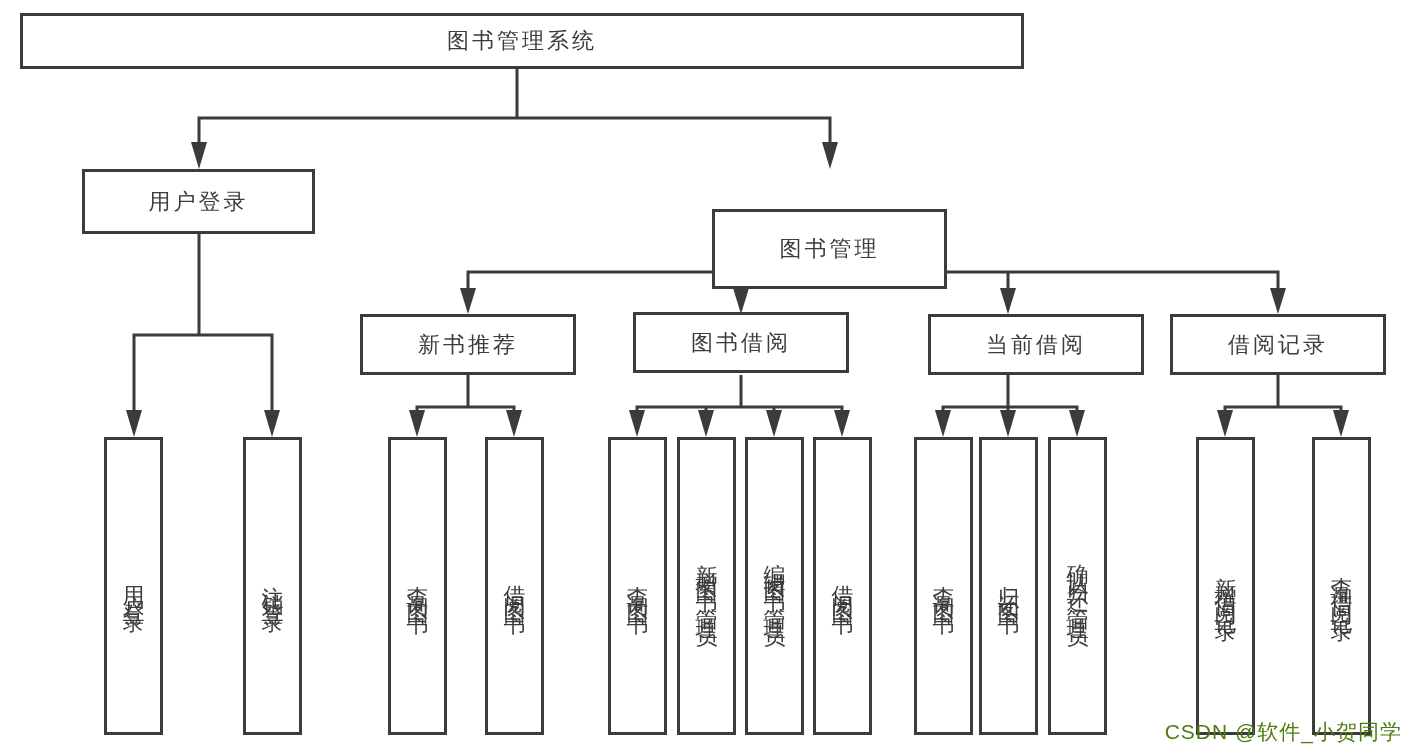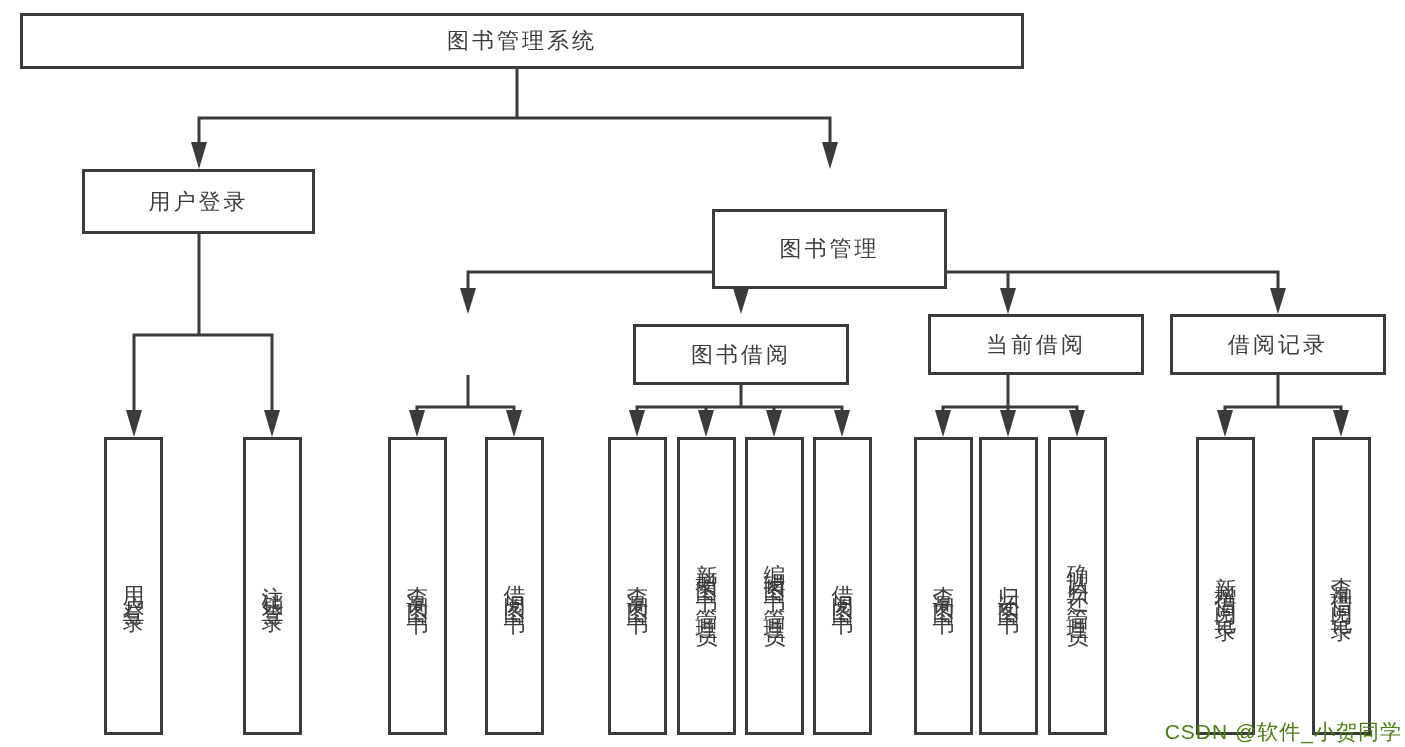--- a/index.html
+++ b/index.html
@@ -36,21 +36,21 @@
     font-size:22px;
     line-height:1;
     letter-spacing:9px;
     white-space:nowrap;
   }
   
   .n-root        {left:20px;  top:13px;  width:1004px; height:56px;}
   .n-user-login  {left:82px;  top:169px; width:233px;  height:65px;}
   .n-book-mgmt   {left:712px; top:169px; width:235px;  height:80px;margin-top:40px;}
   .n-new-rec     {left:360px; top:314px; width:216px;  height:61px;}
-  .n-book-borrow {left:633px; top:324px; width:216px;  height:61px;}
+  .n-book-borrow {left:633px; top:312px; width:216px;  height:61px;}
   .n-cur-borrow  {left:900px; top:314px; width:216px;  height:61px;margin-left:28px;}
   .n-borrow-rec  {left:1170px;top:314px; width:216px;  height:61px;}
   .leaf{top:437px;height:298px;width:59px;}
   .l1 {left:104px;}  .l2 {left:243px;}
   .l3 {left:388px;}  .l4 {left:485px;}
   .l5 {left:608px;}  .l6 {left:677px;}
   .l7 {left:745px;}  .l8 {left:813px;}
   .l9 {left:914px;}  .l10{left:979px;}
   .l11{left:1048px;} .l12{left:1196px;}
   .l13{left:1312px;}
@@ -114,20 +114,23 @@
     <span>图书管理系统</span>
   </div>
 
   <div class="node h-node n-user-login">
     <span>用户登录</span>
   </div>
   <div class="node h-node n-book-mgmt">
     <span>图书管理</span>
   </div>
 
+  <div class="node h-node n-new-rec">
+    <span>新书推荐</span>
+  </div>
   <div class="node h-node n-book-borrow">
     <span>图书借阅</span>
   </div>
   <div class="node h-node n-cur-borrow">
     <span>当前借阅</span>
   </div>
   <div class="node h-node n-borrow-rec">
     <span>借阅记录</span>
   </div>
 

